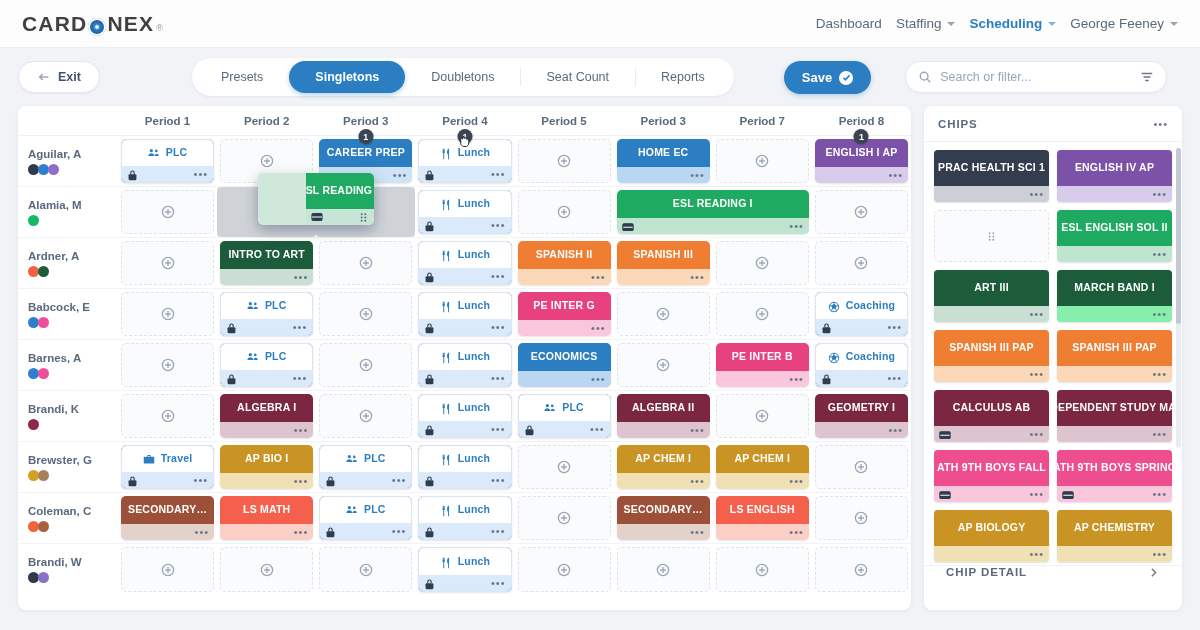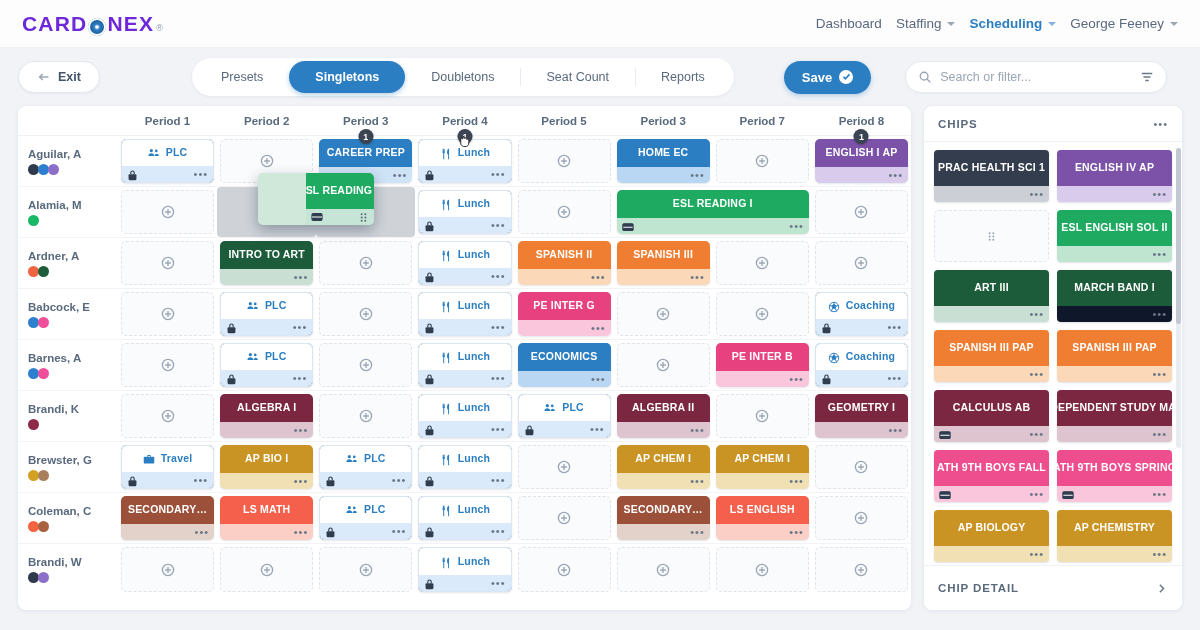--- a/index.html
+++ b/index.html
@@ -14,21 +14,21 @@
 
   
   .topbar {
     height: 48px; background: #fdfdfd;
     display: flex; align-items: center; justify-content: space-between;
     padding: 0 22px;
     border-bottom: 1px solid #eef0f4;
   }
   .logo { display: flex; align-items: center; letter-spacing: .5px; }
   .logo-text {
-    font-size: 21px; font-weight: 700; color: #6d28d9;
+    font-size: 21px; font-weight: 700; color: #404040;
     letter-spacing: 1.2px;
   }
   .logo-swirl {
     width: 18px; height: 18px; border-radius: 50%;
     background: radial-gradient(circle at 50% 50%, #ffffff 8%, #2e7fc4 22%, #1d5f9e 55%, #2e7fc4 75%, #ffffff 100%);
     display: inline-block; margin: 0 1px; position: relative; top: 3px;
     box-shadow: inset 0 0 0 2px #ffffff;
   }
   .logo-tm { font-size: 9px; color: #8b97a8; align-self: flex-end; margin-left: 2px; padding-bottom: 3px;}
   .nav { display: flex; align-items: center; gap: 14px; }
@@ -65,21 +65,21 @@
     content: ""; position: absolute; left: 0; top: 22%; height: 56%; width: 1px; background: #e8ecf2;
   }
   .seg-item.active {
     background: #2b7ec1; color: #ffffff; font-weight: 700;
     box-shadow: 0 2px 5px rgba(43,126,193,.35);
   }
   .seg-item.active::before, .seg-item.active + .seg-item::before { background: transparent; }
   .save-btn {
     margin-left: 36px; background: #2b7ec1; color: #fff; border-radius: 20px;
     padding: 9px 18px; font-size: 13px; font-weight: 700; display: flex;
-    align-items: flex-start; gap: 7px; cursor: pointer; box-shadow: 0 2px 5px rgba(43,126,193,.3);
+    align-items: flex-end; gap: 7px; cursor: pointer; box-shadow: 0 2px 5px rgba(43,126,193,.3);
   }
   .check-circle {
     width: 14px; height: 14px; border-radius: 50%; background: #ffffff;
     display: flex; align-items: center; justify-content: center;
   }
   .check-circle svg { width: 9px; height: 9px; }
   .search {
     margin-left: 20px; flex: 1; max-width: 262px; background: #fff;
     border: 1px solid #e6eaf0; border-radius: 20px; height: 32px;
     display: flex; align-items: center; padding: 0 12px; gap: 8px;
@@ -191,22 +191,22 @@
   .grip { width: 11px; height: 11px; color: #9aa6b5; }
   .scroll-track {
     position: absolute; right: 1px; top: 6px; width: 5px; height: 300px;
     background: #e9edf2; border-radius: 3px;
   }
   .scroll-thumb {
     position: absolute; right: 1px; top: 6px; width: 5px; height: 176px;
     background: #c2c9d3; border-radius: 3px; cursor: grab;
   }
   .chip-detail {
-    height: 45px; border-top: 1px solid #eef1f5; display: flex; align-items: center;
-    justify-content: space-between; padding: 0 14px; cursor: pointer; background: #fff;
+    height: 45px; border-top: 1px solid #eef1f5; display: flex; 
+    justify-content: space-between; padding: 0 22px; cursor: pointer; background: #fff;
   }
   .chip-detail span { font-size: 11.5px; font-weight: 700; color: #5a6a7e; letter-spacing: .9px; }
 </style>
 </head>
 <body>
 
 <div class="topbar">
   <div class="logo">
     <span class="logo-text">CARD</span>
     <span class="logo-swirl"></span>
@@ -1205,21 +1205,21 @@
             <span class="ellipsis">•••</span>
           </div>
         </div>
         <div class="pchip" style="background: rgb(202, 223, 211);">
           <div class="chip-top" style="background:#1c5c3a">ART III</div>
           <div class="chip-foot">
             <span></span>
             <span class="ellipsis">•••</span>
           </div>
         </div>
-        <div class="pchip" style="background: #0f172a;">
+        <div class="pchip" style="background: #86efac;">
           <div class="chip-top" style="background:#1c5c3a">MARCH BAND I</div>
           <div class="chip-foot">
             <span></span>
             <span class="ellipsis">•••</span>
           </div>
         </div>
         <div class="pchip" style="background: rgb(250, 216, 184);">
           <div class="chip-top" style="background:#ef7d32">SPANISH III PAP</div>
           <div class="chip-foot">
             <span></span>

